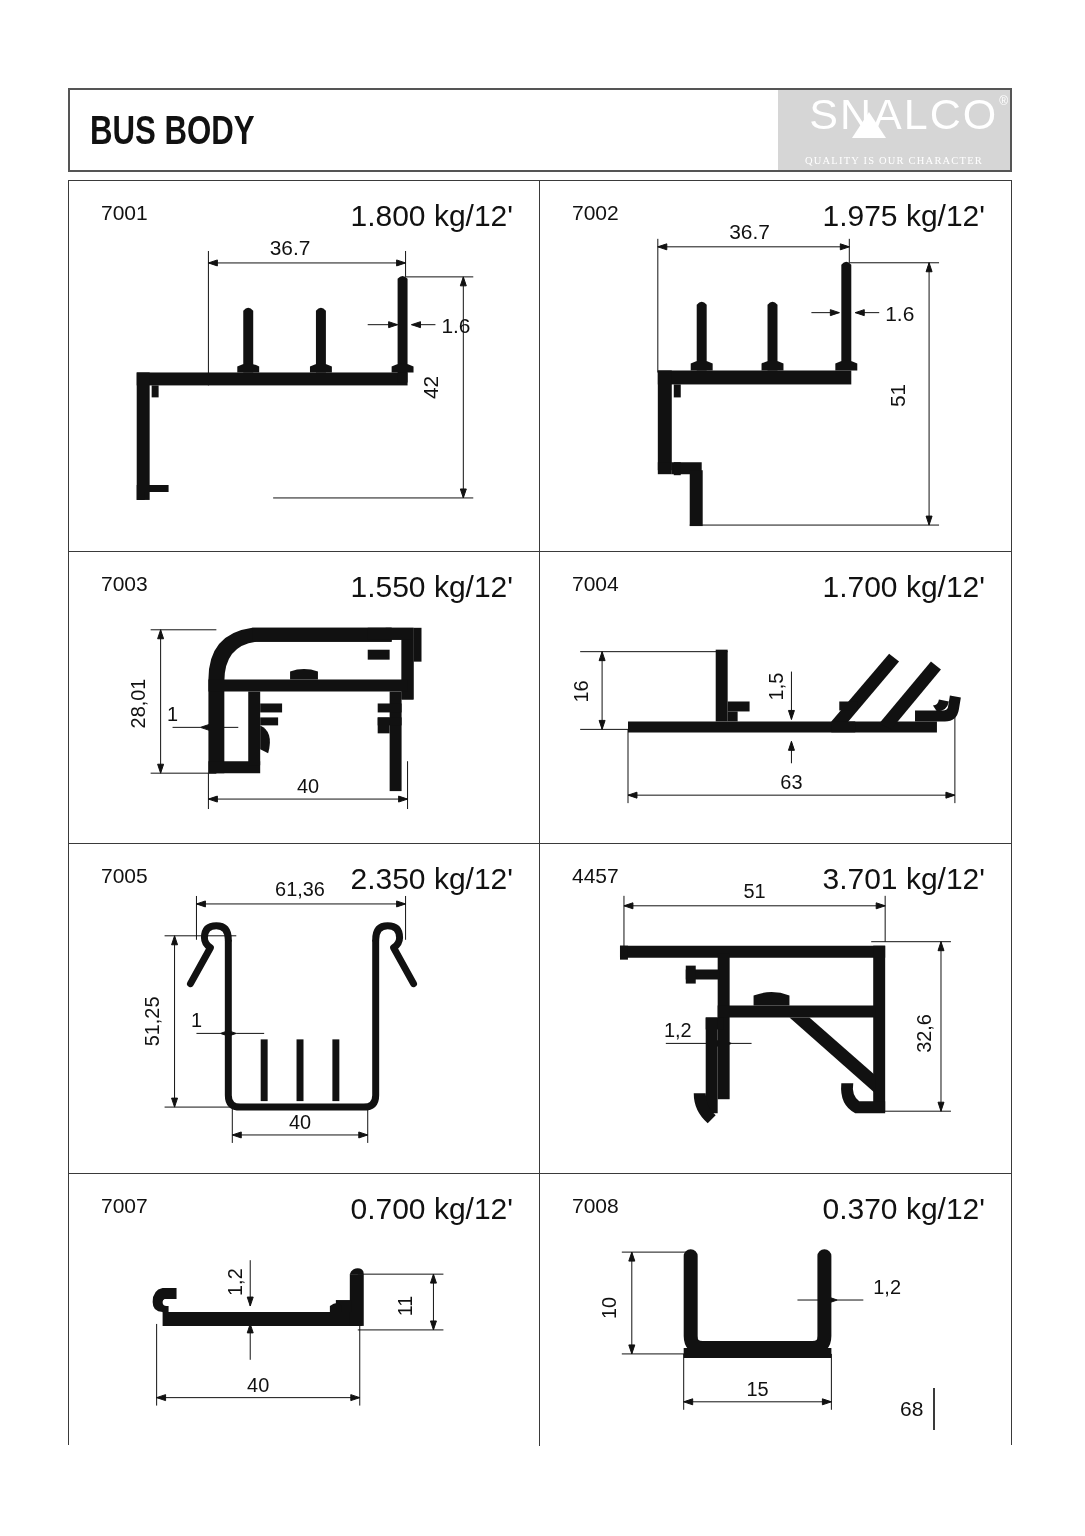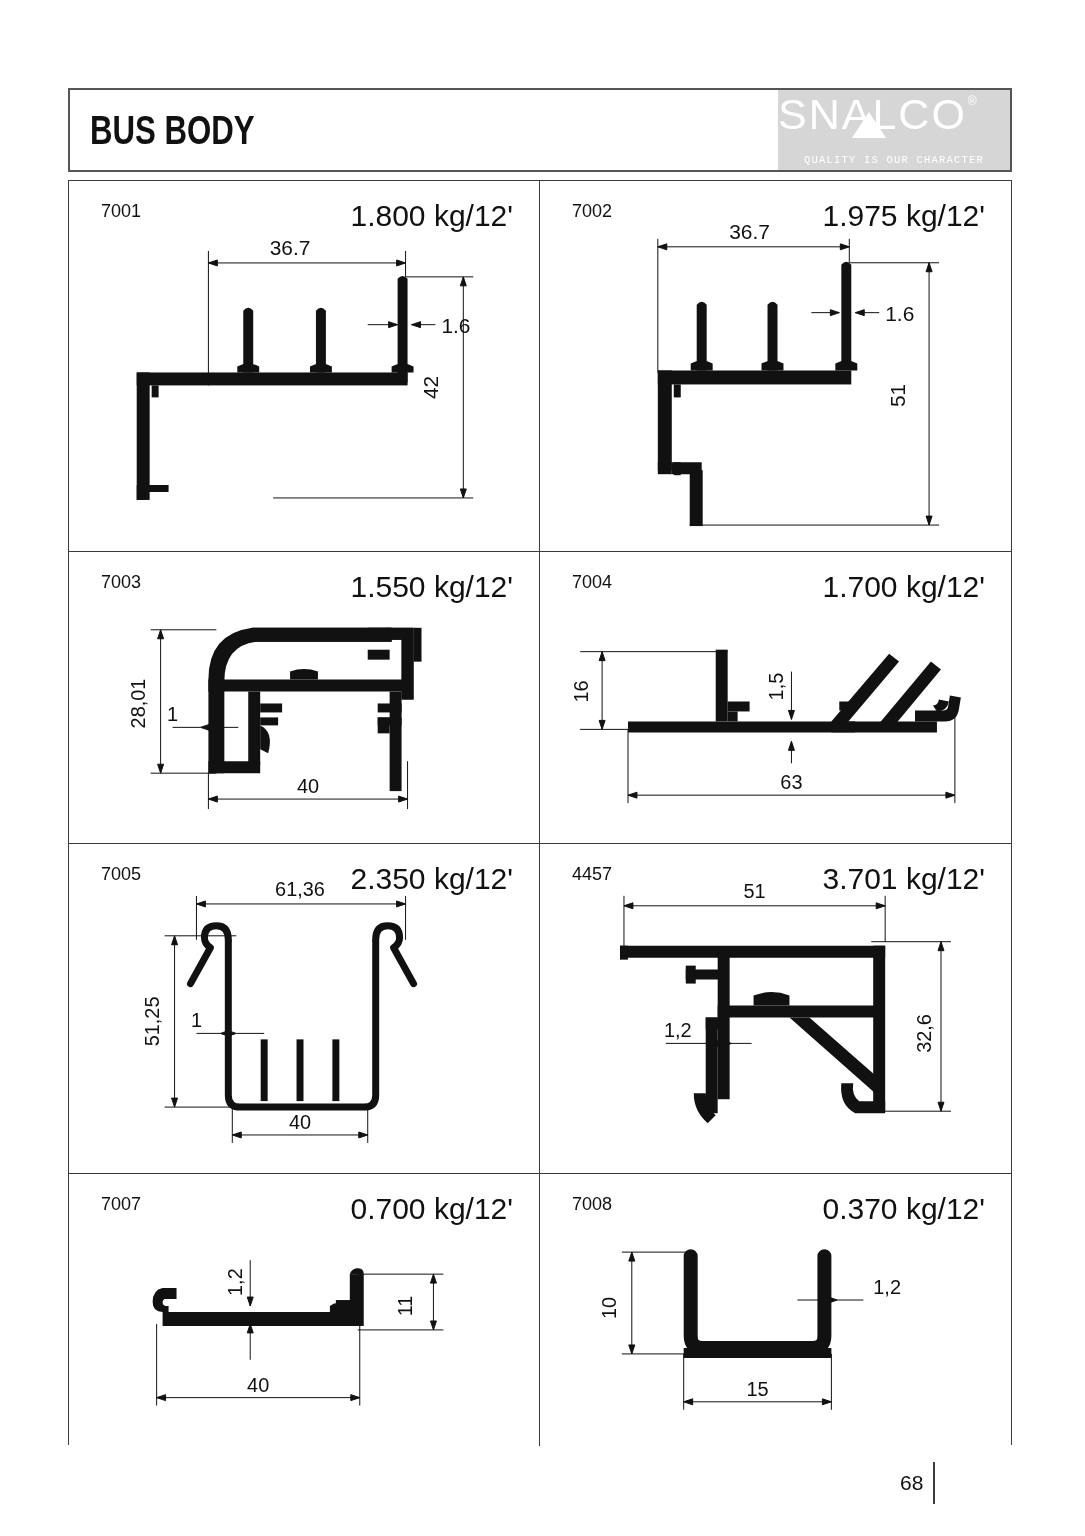--- a/index.html
+++ b/index.html
@@ -42,21 +42,21 @@
     transform-origin: left center;
     white-space: nowrap;
   }
   .logo-box {
     width: 232px;
     background: #d6d6d6;
     position: relative;
     display: flex;
     flex-direction: column;
     justify-content: flex-start;
-    align-items: flex-start;
+    align-items: flex-end;
     overflow: hidden;
   }
   .logo-word {
     position: relative;
     margin-top: 2px;
     font-size: 43px;
     letter-spacing: 2px;
     color: #ffffff;
     font-family: "Liberation Sans", sans-serif;
     line-height: 1.05;
@@ -80,21 +80,21 @@
     border-bottom: 26px solid #ffffff;
   }
   .logo-tag {
     position: absolute;
     bottom: 4px; left: 0; right: 0;
     text-align: center;
     font-size: 10.5px;
     letter-spacing: 1.2px;
     color: #ffffff;
     white-space: nowrap;
-    font-family: Liberation Mono, monospace;
+    font-family: Liberation Serif, serif;
   }
 
   
   .grid {
     position: absolute;
     left: 68px; top: 180px;
     width: 944px; height: 1265px;
     border: 1.5px solid #3a3a3a;
     display: grid;
     grid-template-columns: 1fr 1fr;
@@ -106,37 +106,37 @@
     border-bottom: 1.5px solid #3a3a3a;
     overflow: hidden;
     background: #fff;
   }
   .cell:nth-child(2n) { border-right: none; }
   .cell:nth-child(7), .cell:nth-child(8) { border-bottom: none; }
 
   .cell-code {
     position: absolute;
     left: 32px; top: 20px;
-    font-size: 18px;
+    font-size: 21px;
     color: #111;
   }
   .cell-weight {
     position: absolute;
     right: 26px; top: 18px;
     font-size: 30px;
     color: #111;
   }
   .cell-art {
     position: absolute;
     left: 0; top: 0; right: 0; bottom: 0;
   }
   .cell-art svg { display: block; width: 100%; height: 100%; }
   .page-num-wrap {
     position: absolute;
-    left: 900px; top: 1462px;
+    left: 900px; top: 1388px;
     display: flex; align-items: center; gap: 10px;
   }
   .page-num-txt { font-size: 21px; color: #111; }
   .page-num-rule {
     width: 1.5px; height: 42px; background: #3a3a3a;
   }
 </style>
 </head>
 <body>
 

